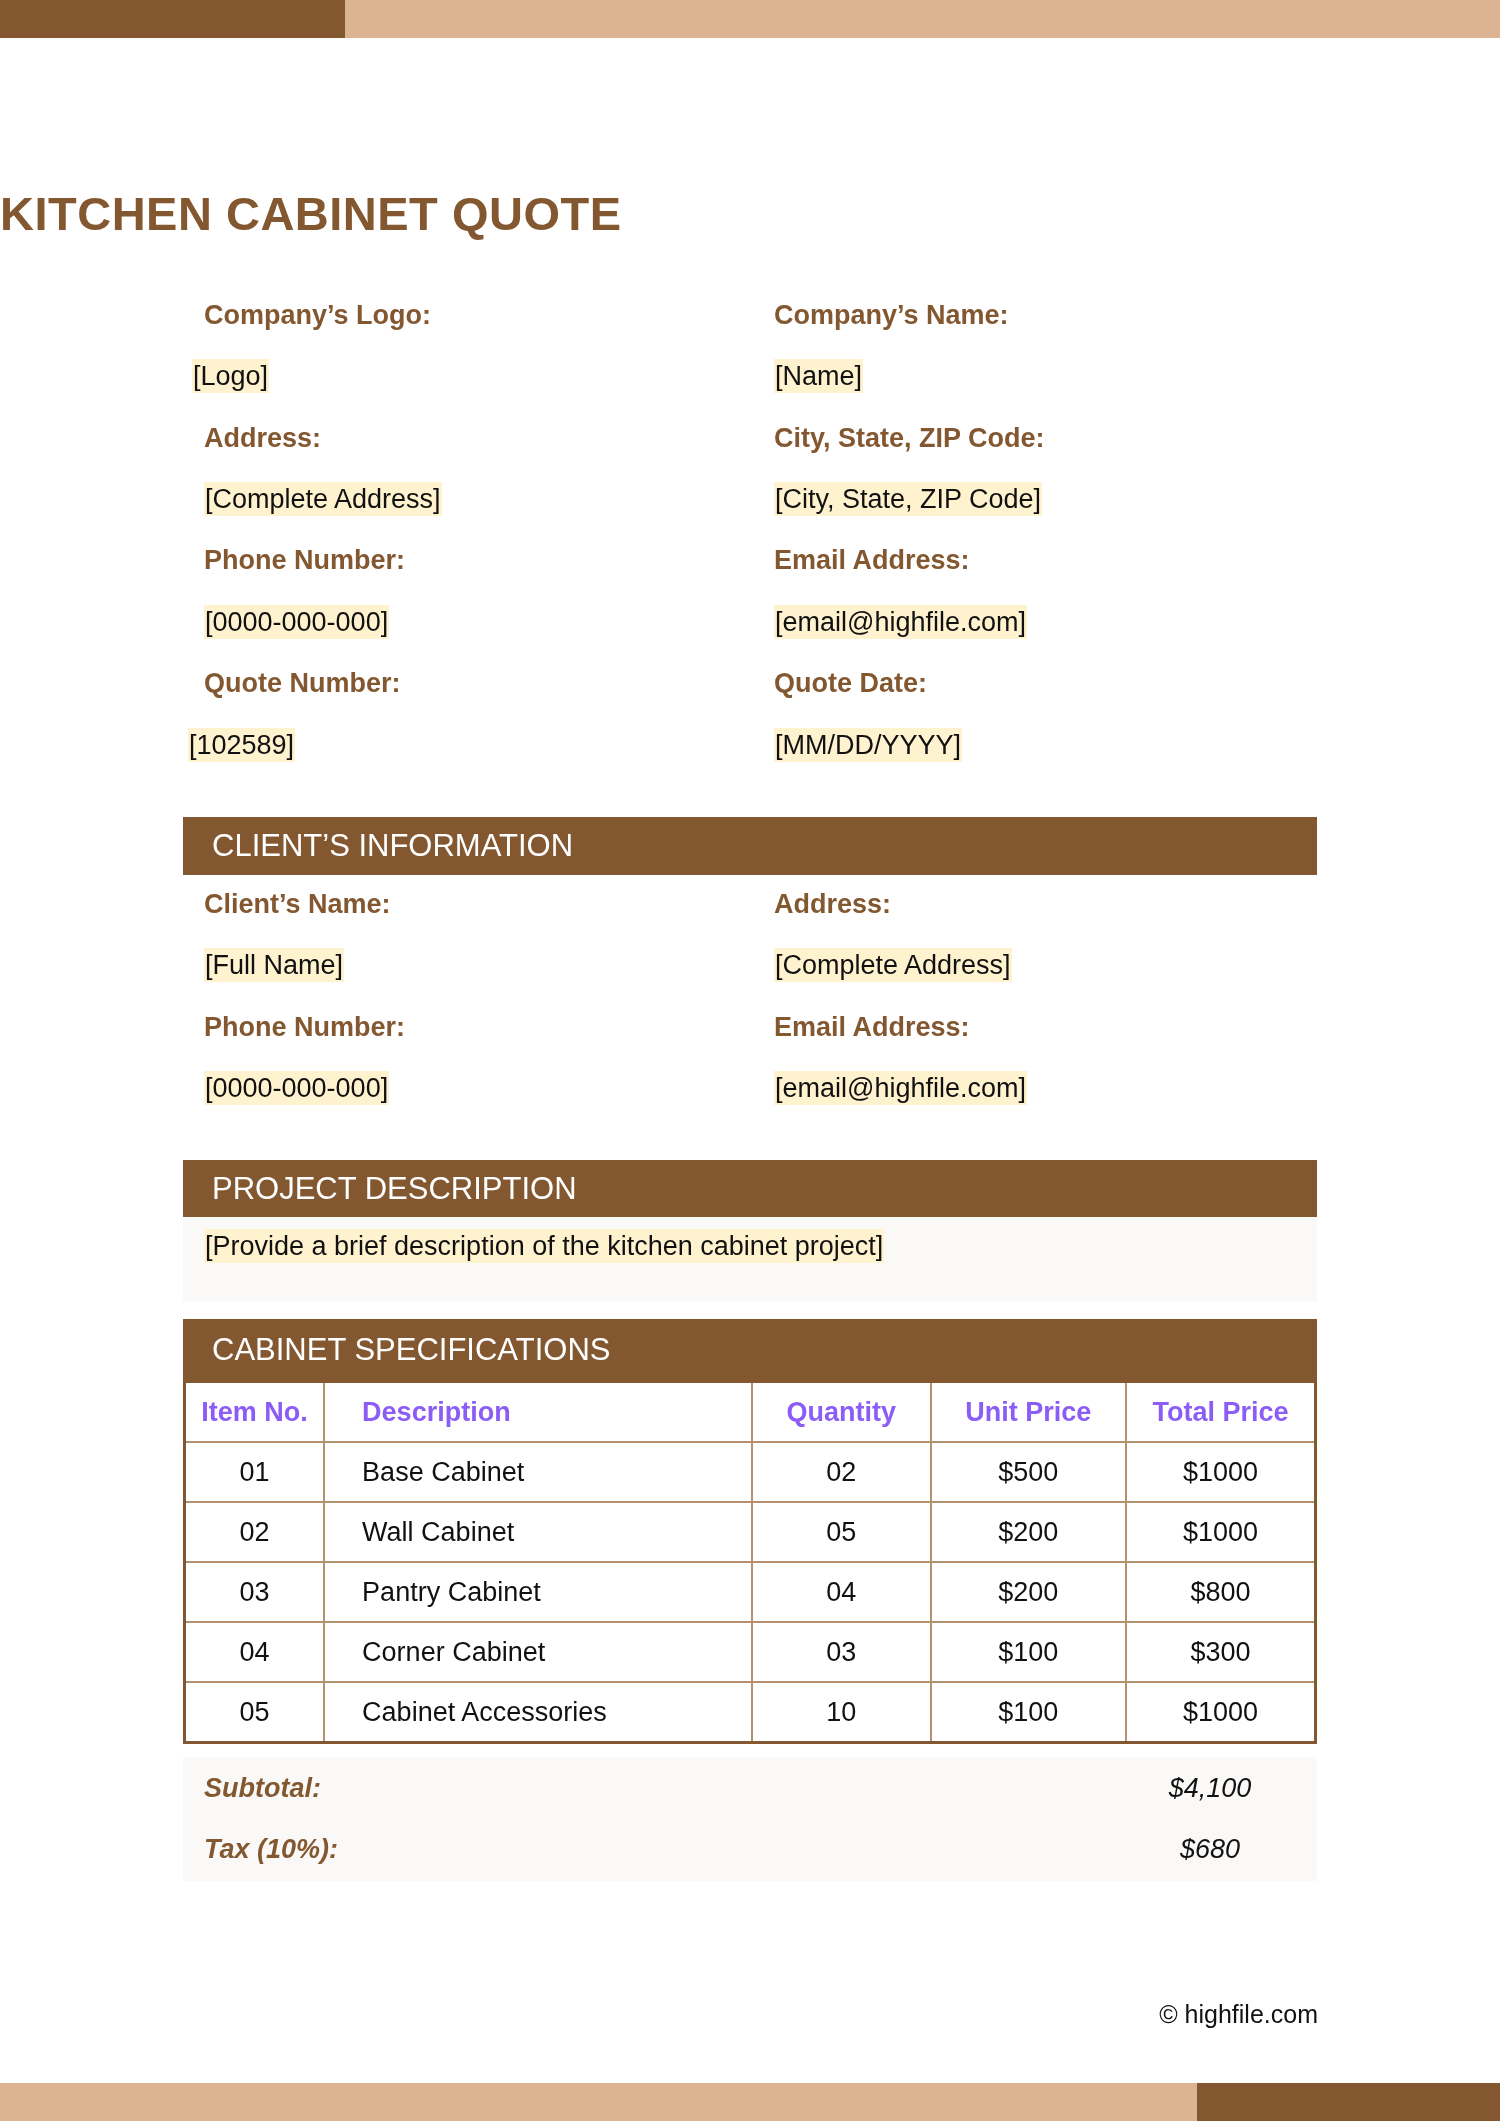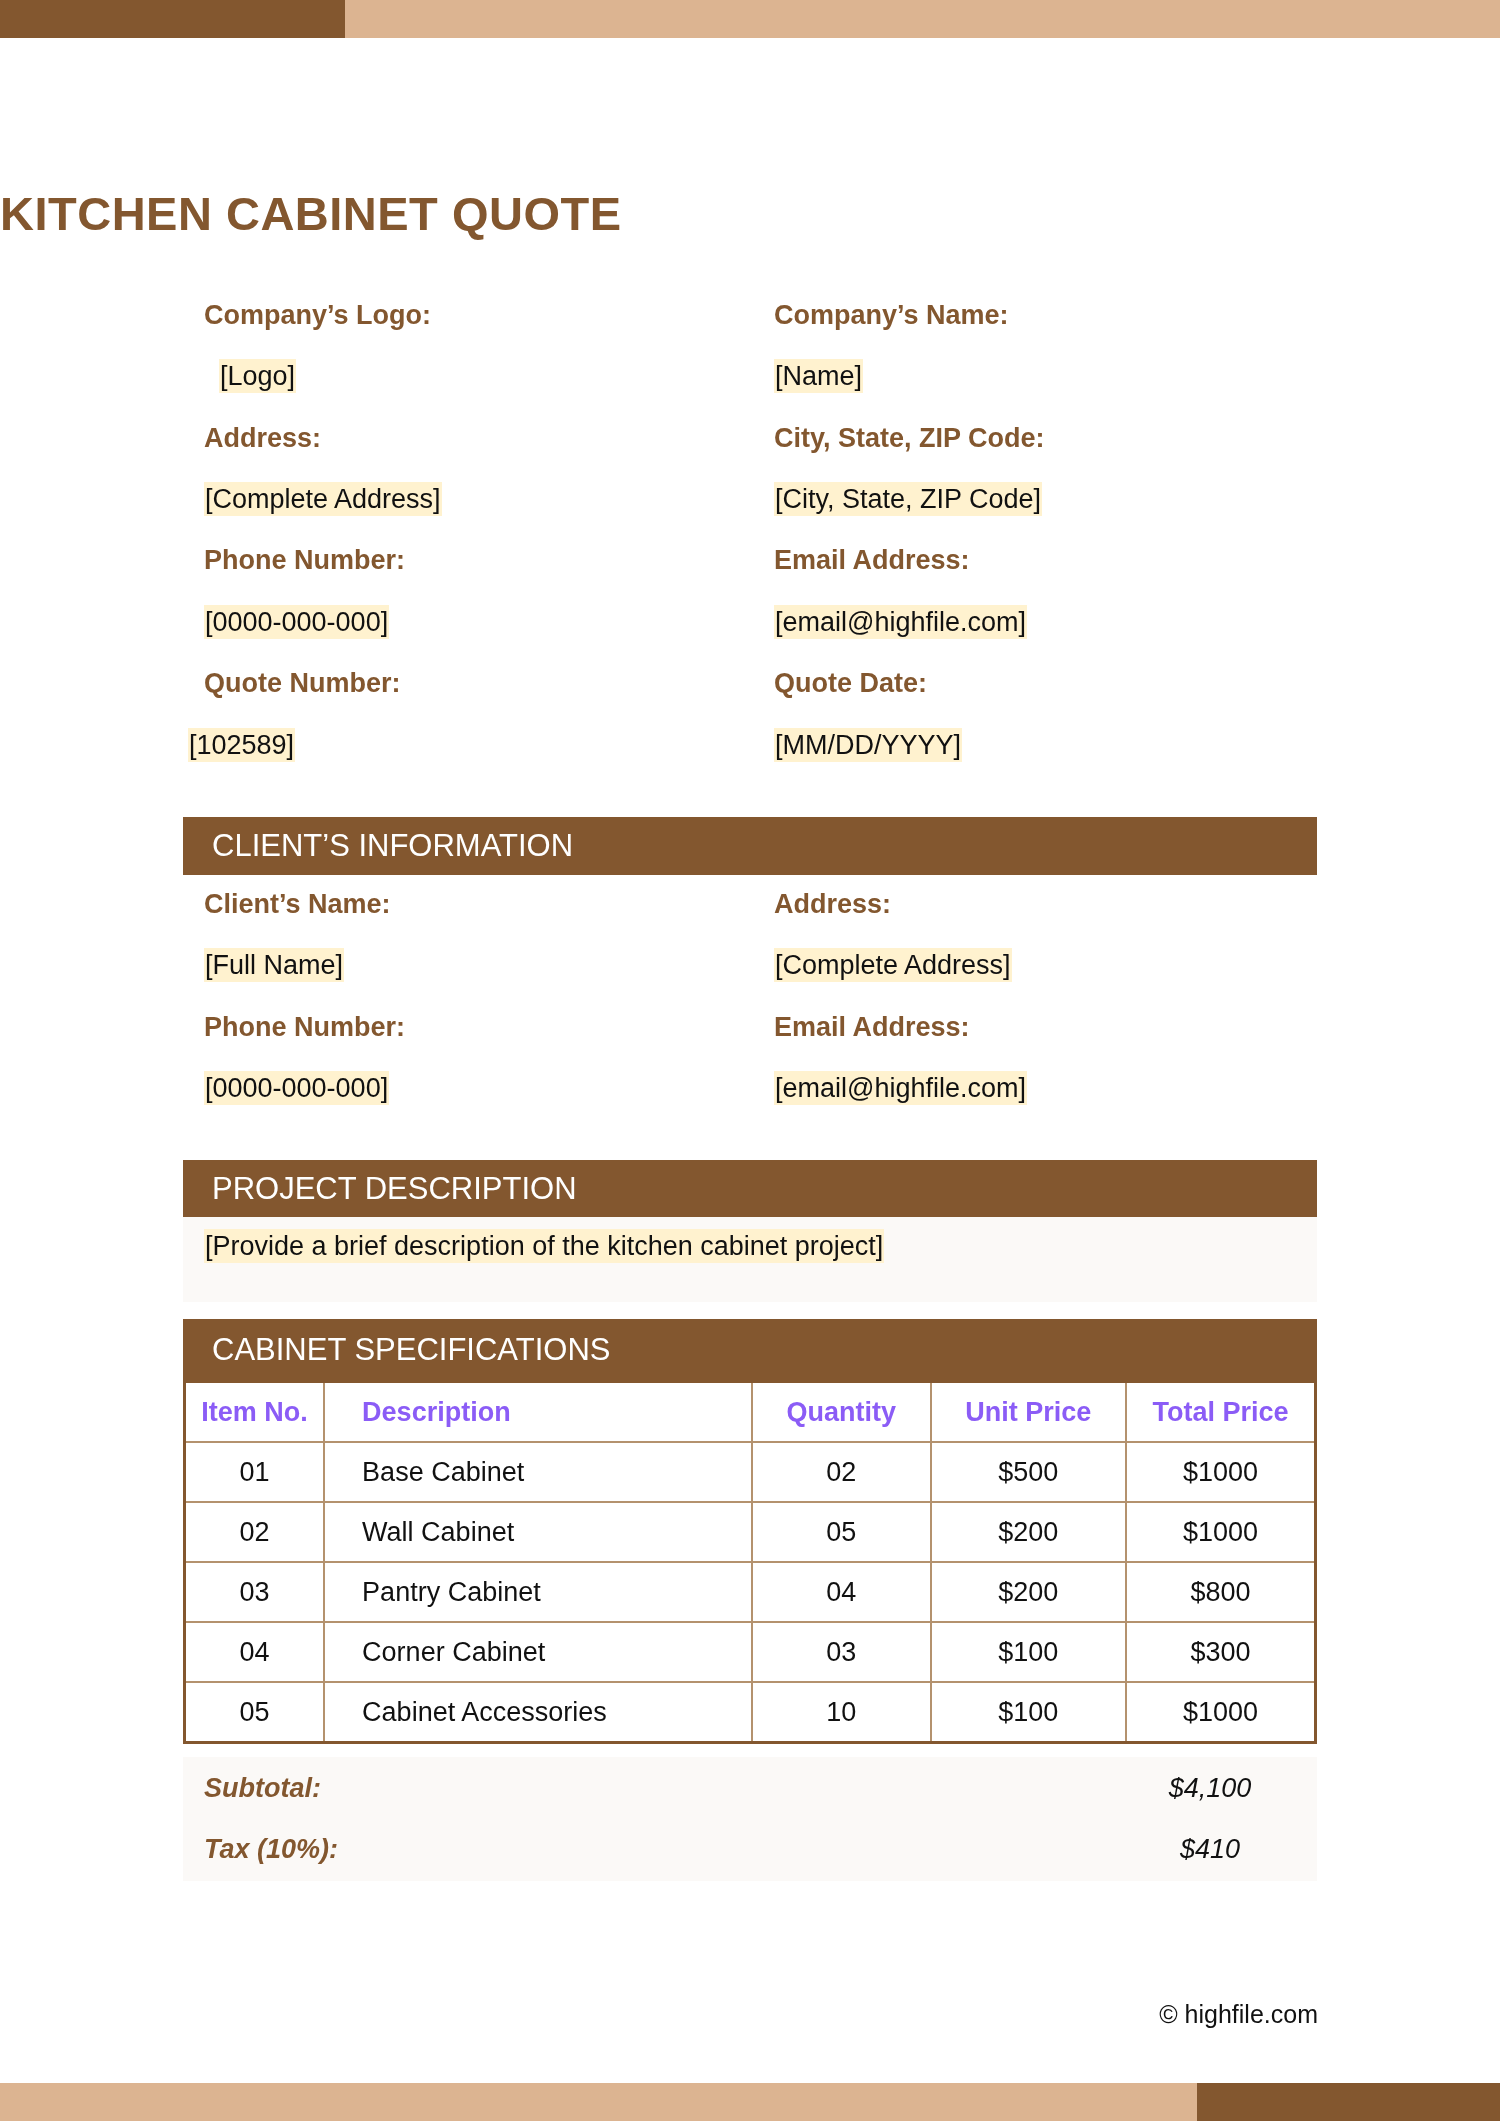--- a/index.html
+++ b/index.html
@@ -43,21 +43,21 @@
 </head>
 <body>
 
 <div class="bar-top">
   <div class="dark"></div>
 </div>
 
 <div class="title">KITCHEN CABINET QUOTE</div>
 
 <div class="field label" style="left:204px;top:300px">Company’s Logo:</div>
-<div class="field" style="left:219px;top:361px"><span class="value">[Logo]</span></div>
+<div class="field" style="left:192px;top:361px"><span class="value">[Logo]</span></div>
 <div class="field label" style="left:204px;top:423px">Address:</div>
 <div class="field" style="left:204px;top:484px"><span class="value">[Complete Address]</span></div>
 <div class="field label" style="left:204px;top:545px">Phone Number:</div>
 <div class="field" style="left:204px;top:607px"><span class="value">[0000-000-000]</span></div>
 <div class="field label" style="left:204px;top:668px">Quote Number:</div>
 <div class="field" style="left:188px;top:730px"><span class="value">[102589]</span></div>
 
 <div class="field label" style="left:774px;top:300px">Company’s Name:</div>
 <div class="field" style="left:774px;top:361px"><span class="value">[Name]</span></div>
 <div class="field label" style="left:774px;top:423px">City, State, ZIP Code:</div>
@@ -138,21 +138,21 @@
   </tbody>
 </table>
 
 <div class="totals">
   <div class="row" style="top:16px">
     <span class="label">Subtotal:</span>
     <span class="amt">$4,100</span>
   </div>
   <div class="row" style="top:77px">
     <span class="label">Tax (10%):</span>
-    <span class="amt">$410</span>
+    <span class="amt">$680</span>
   </div>
 </div>
 
 <div class="footer">© highfile.com</div>
 
 <div class="bar-bottom">
   <div class="dark"></div>
 </div>
 
 </body></html>

